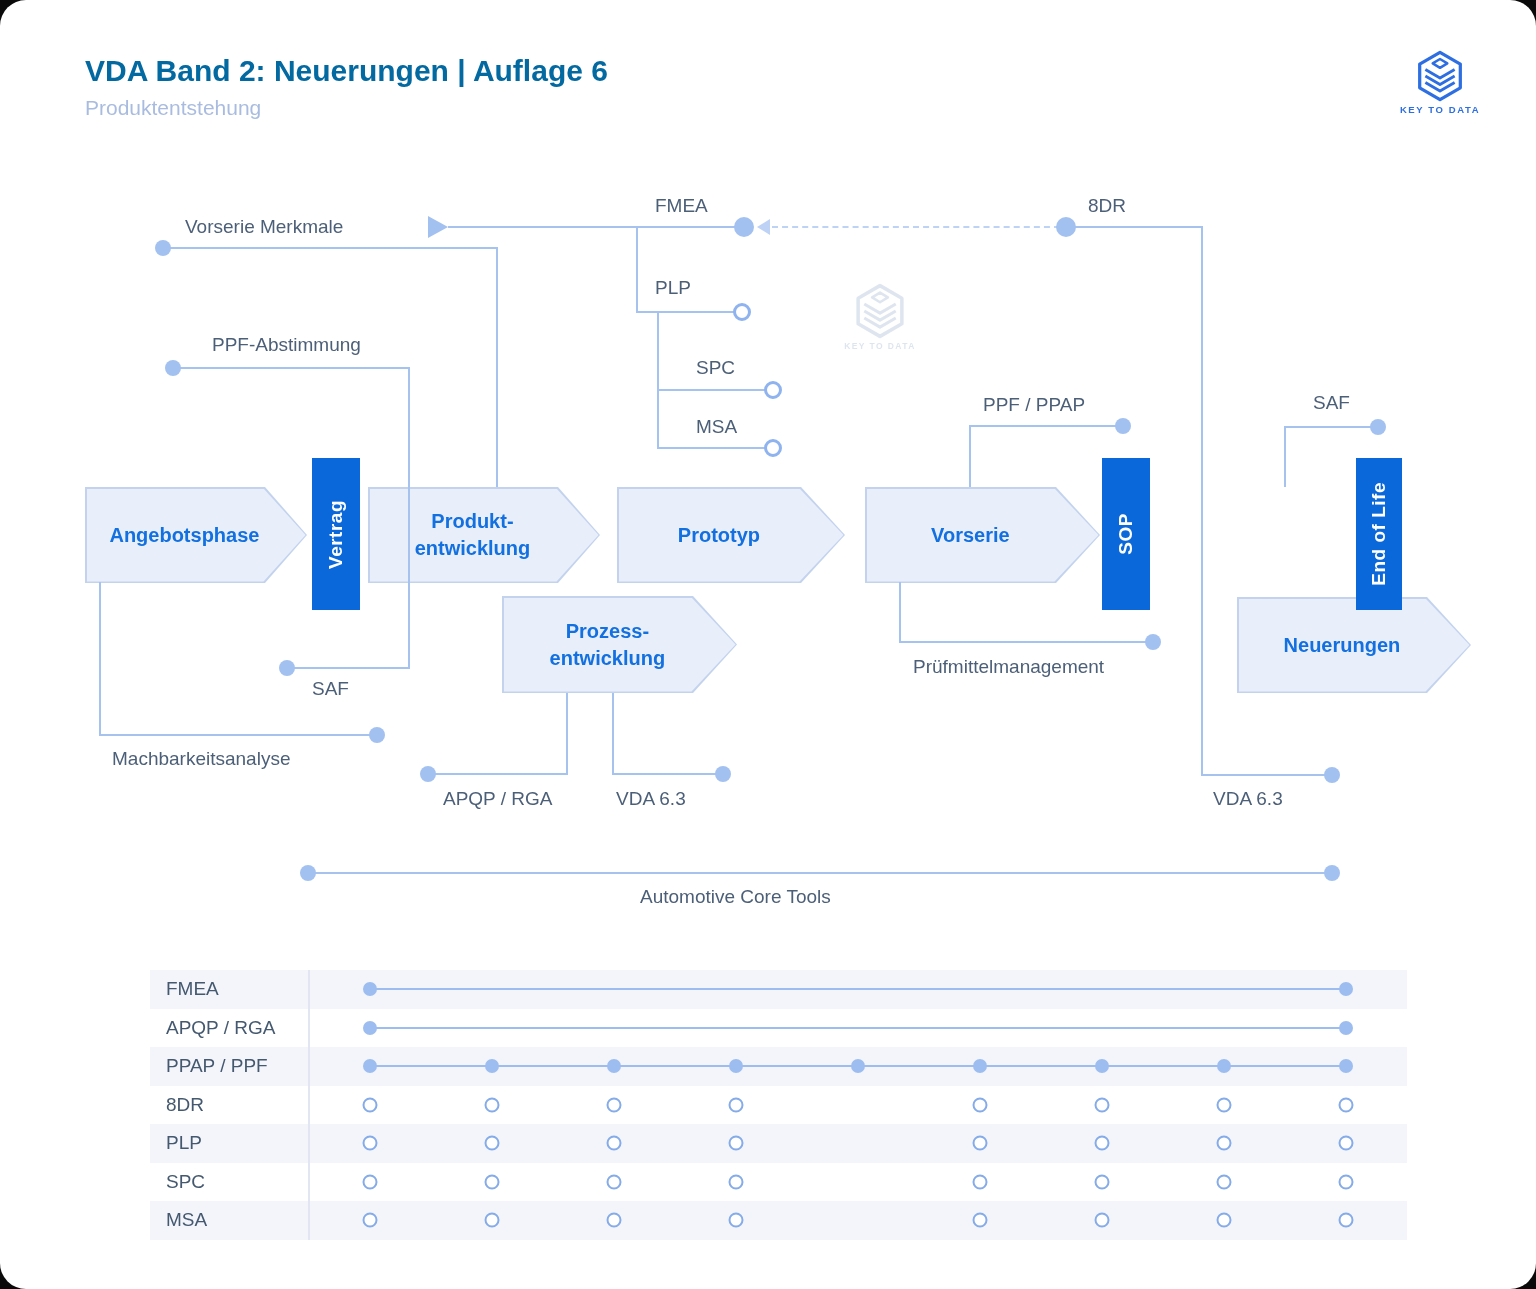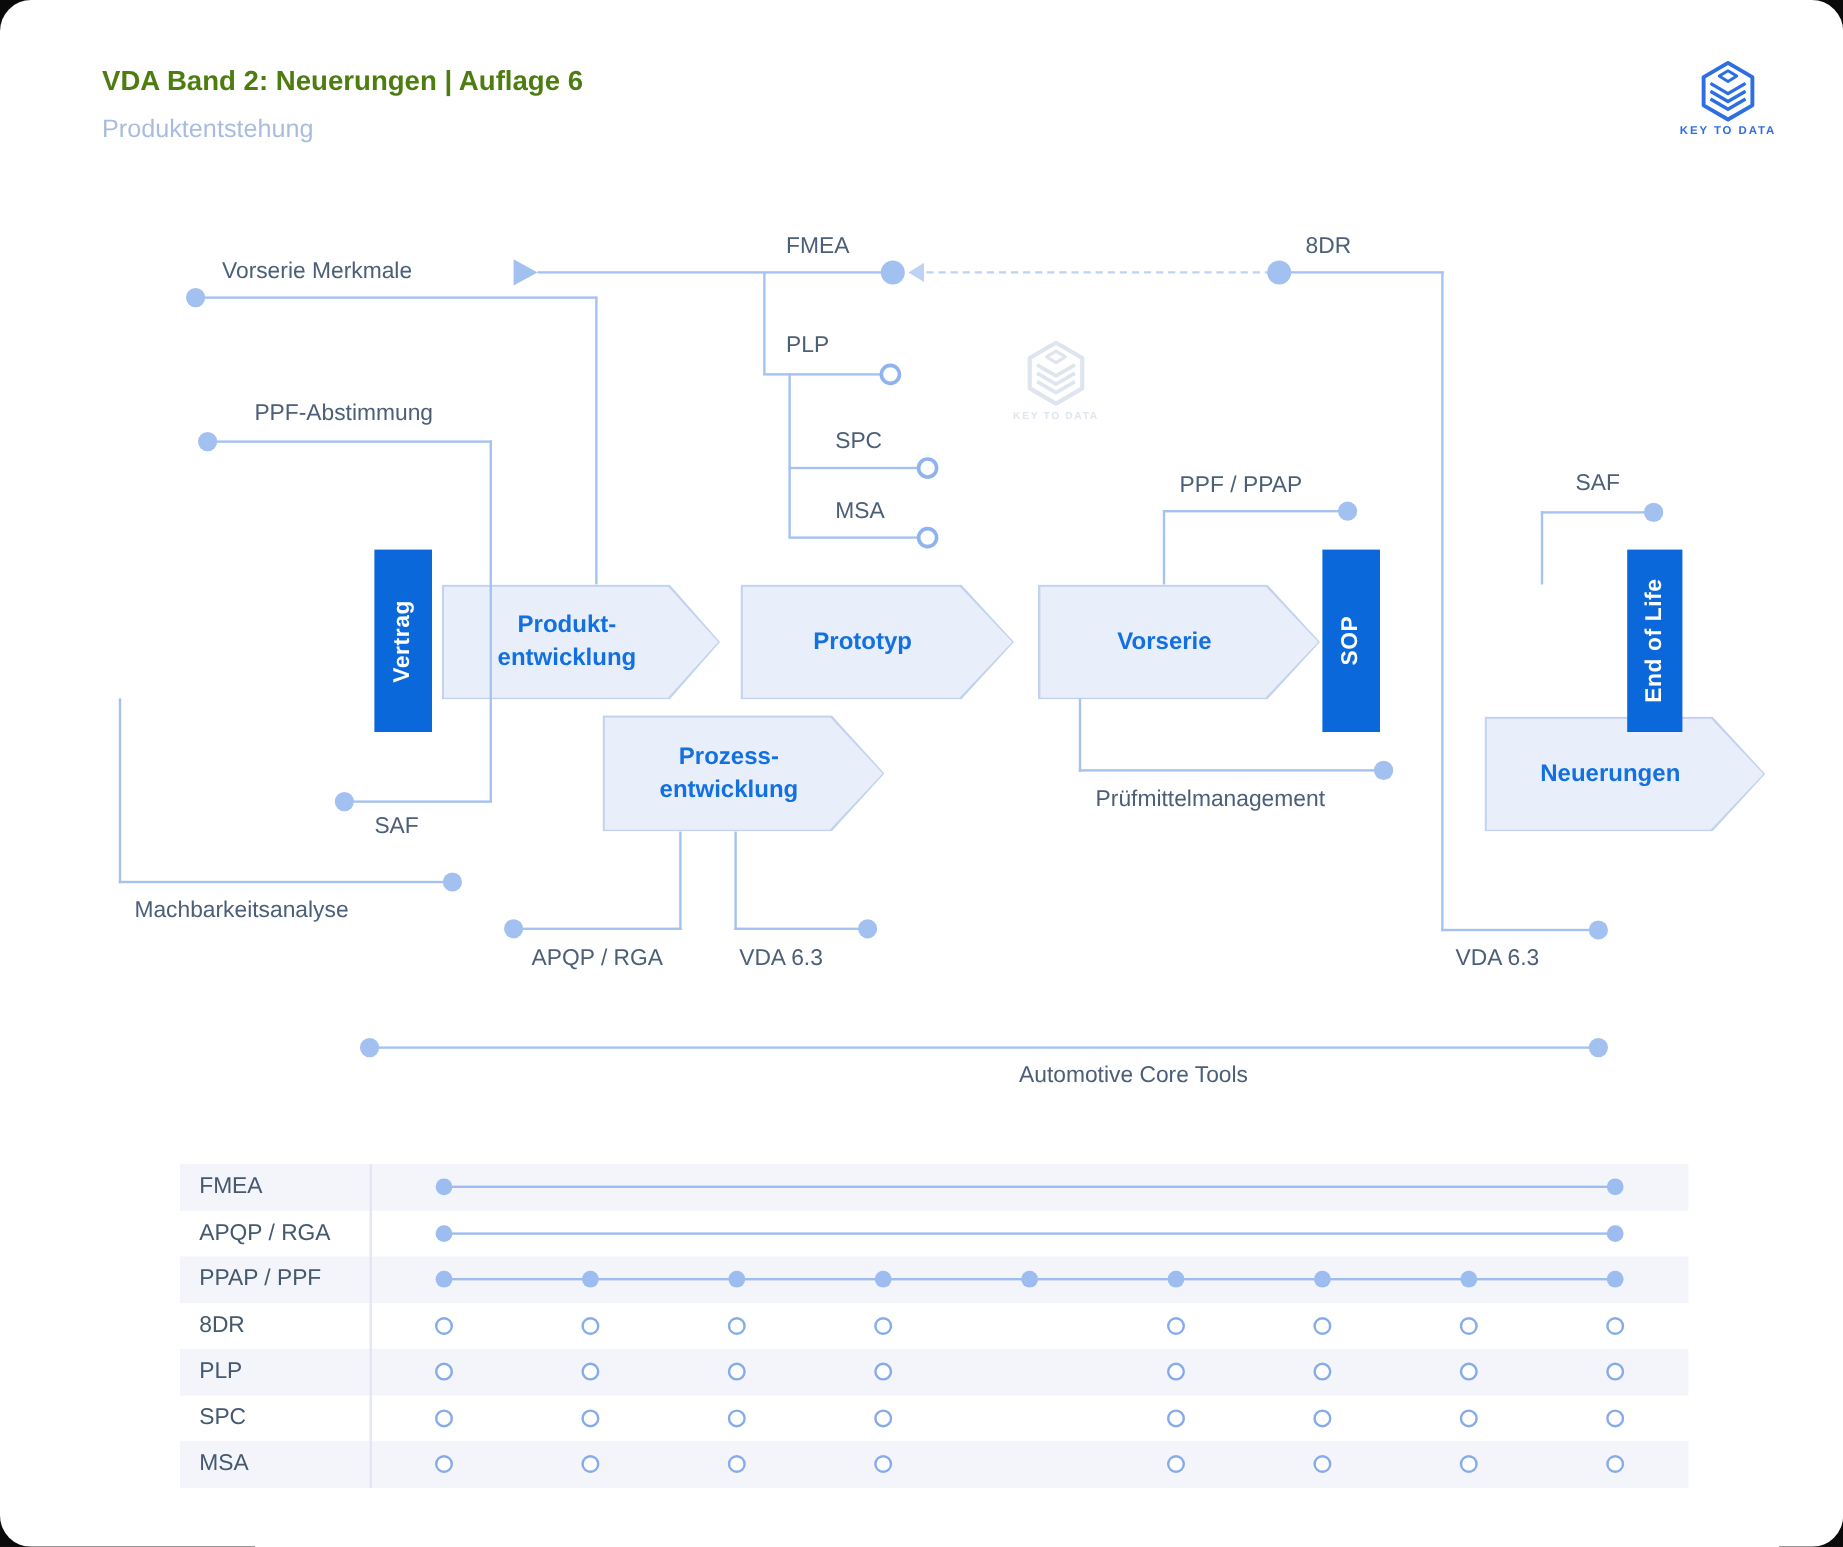--- a/index.html
+++ b/index.html
@@ -1,19 +1,19 @@
 <!DOCTYPE html>
 <html><head>
 <meta charset="utf-8">
 <style>
   html,body{margin:0;padding:0;background:#0a0a0a;}
   .page{position:relative;width:1536px;height:1289px;background:#ffffff;border-radius:26px;overflow:hidden;
         font-family:"Liberation Sans", sans-serif;}
   
-  .title{position:absolute;left:85px;top:54px;font-size:23px;font-weight:bold;color:#4d7c0f;z-index:6;}
+  .title{position:absolute;left:85px;top:54px;font-size:30px;font-weight:bold;color:#0369a1;z-index:6;}
   .subtitle{position:absolute;left:85px;top:96px;font-size:21px;color:#a9bce0;z-index:6;}
   .brand{position:absolute;left:1398px;top:50px;width:84px;text-align:center;color:#2d6fe2;z-index:6;}
   .brand svg{width:52px;height:52px;display:block;margin:0 auto;}
   .brand .brand-text{font-size:9.5px;font-weight:bold;letter-spacing:1.6px;margin-top:2px;}
   .watermark{position:absolute;left:815px;top:283px;width:130px;text-align:center;color:#8aa4c9;opacity:.28;z-index:1;}
   .watermark svg{width:56px;height:56px;display:block;margin:0 auto;}
   .watermark .brand-text{font-size:8.5px;font-weight:bold;letter-spacing:1.4px;margin-top:2px;}
   
   .chev{position:absolute;z-index:1;}
   .chev .outer{position:absolute;inset:0;background:#c3d3ee;
@@ -32,21 +32,21 @@
   .dash{position:absolute;height:0;border-top:2px dashed #bdd2f4;z-index:2;}
   .cdot{position:absolute;width:16px;height:16px;border-radius:50%;background:#a3c1f0;transform:translate(-50%,-50%);z-index:3;}
   .cdot.big{width:20px;height:20px;}
   .ccircle{position:absolute;width:18px;height:18px;border-radius:50%;border:3px solid #8fb3ee;background:#fff;
     transform:translate(-50%,-50%);box-sizing:border-box;z-index:3;}
   .tri-r{position:absolute;width:0;height:0;border-left:20px solid #a3c1f0;border-top:11px solid transparent;
     border-bottom:11px solid transparent;transform:translateY(-50%);z-index:3;}
   .tri-l{position:absolute;width:0;height:0;border-right:13px solid #bdd2f4;border-top:8px solid transparent;
     border-bottom:8px solid transparent;transform:translateY(-50%);z-index:3;}
   .alabel{position:absolute;font-size:19px;color:#4c5f78;z-index:4;white-space:nowrap;}
-  .alabel.center{text-align:right;}
+  .alabel.center{text-align:left;}
   
   .matrix{position:absolute;left:150px;top:970px;width:1257px;z-index:4;}
   .mrow{display:flex;height:38.5px;}
   .mrow.striped{background:#f3f5fb;}
   .mlabel{width:160px;padding-left:16px;font-size:19px;color:#44586f;box-sizing:border-box;
     border-right:2px solid #e1e6f2;display:flex;align-items:center;}
   .mplot{position:relative;flex:1;}
   .mline{position:absolute;left:60px;width:976px;top:50%;height:2px;margin-top:-1px;background:#9dbdf0;}
   .mdot{position:absolute;top:50%;width:14px;height:14px;border-radius:50%;background:#9dbdf0;transform:translate(-50%,-50%);}
   .mcircle{position:absolute;top:50%;width:15px;height:15px;border-radius:50%;border:2.5px solid #85abe8;background:#fff;
@@ -78,20 +78,25 @@
         <path d="M32 3 L57 17.5 V46.5 L32 61 L7 46.5 V17.5 Z"></path>
         <path d="M14 24 L32 34.5 L50 24" stroke-width="3.5"></path>
         <path d="M14 32 L32 42.5 L50 32" stroke-width="3.5"></path>
         <path d="M14 40 L32 50.5 L50 40" stroke-width="3.5"></path>
         <path d="M32 11 L41 16.5 L32 22 L23 16.5 Z" stroke-width="3"></path>
       </g>
     </svg>
     <div class="brand-text">KEY TO DATA</div>
   </div>
 
+  <div class="chev" style="left:85px;top:487px;width:222px;height:96px;--tip:42px;">
+    <div class="outer"></div>
+      <div class="inner"></div>
+    <div class="lbl">Angebotsphase</div>
+  </div>
   <div class="chev" style="left:368px;top:487px;width:232px;height:96px;--tip:42px;">
     <div class="outer"></div>
       <div class="inner"></div>
     <div class="lbl">Produkt-
 entwicklung</div>
   </div>
   <div class="chev" style="left:865px;top:487px;width:235px;height:96px;--tip:44px;">
     <div class="outer"></div>
       <div class="inner"></div>
     <div class="lbl">Vorserie</div>

